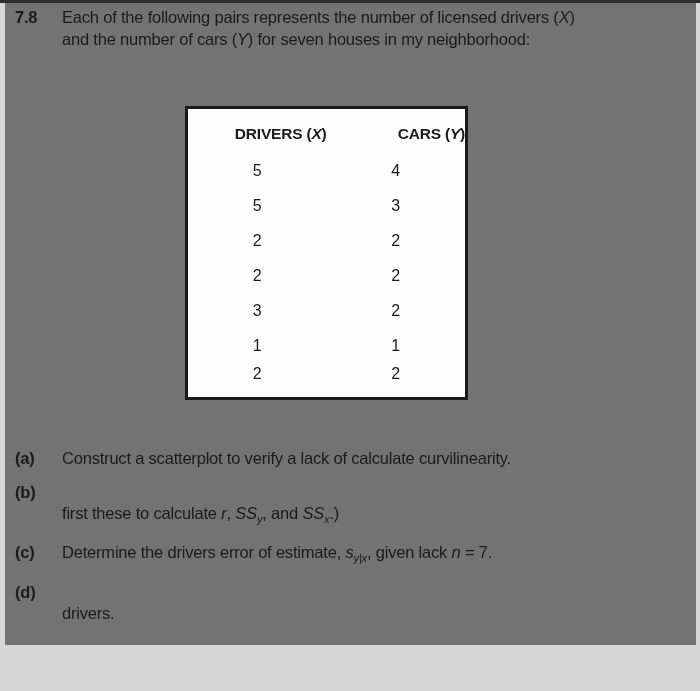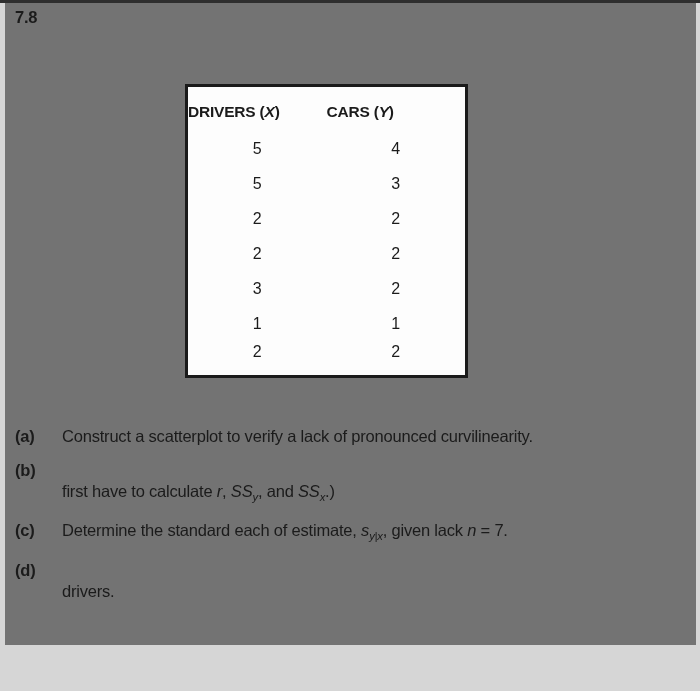--- a/index.html
+++ b/index.html
@@ -43,21 +43,21 @@
   }
   table.data {
     border:3px solid #1a1a1a;
     border-collapse:collapse;
     margin:56px 0 0 180px;
     background:#fdfdfd;
   }
   table.data th {
     font-size:15.5px;
     font-weight:bold;
-    text-align:left;
+    text-align:right;
     width:140px;
     padding:16px 0 10px 0;
     letter-spacing:-0.2px;
   }
   table.data td {
     text-align:center;
     font-size:16px;
     height:35px;
     vertical-align:middle;
   }
@@ -82,20 +82,21 @@
 </style>
 </head>
 <body>
 
 <div class="top-rule"></div>
 
 <div class="page">
 
   <div class="intro">
     <span class="pnum">7.8</span>
+    <div class="intro-text"><span>Each of the following pairs represents the number of licensed drivers (</span><span class="i">X</span><span>)</span><br><span>and the number of cars (</span><span class="i">Y</span><span>) for seven houses in my neighborhood:</span></div>
   </div>
 
   <table class="data">
     <thead>
       <tr>
         <th><span>DRIVERS (</span><span class="i">X</span><span>)</span></th>
         <th><span>CARS (</span><span class="i">Y</span><span>)</span></th>
       </tr>
     </thead>
     <tbody>
@@ -126,29 +127,29 @@
         <tr>
           <td>2</td>
           <td>2</td>
         </tr>
       </tbody>
   </table>
 
   <div class="parts">
       <div class="part">
         <span class="part-label">(a)</span>
-        <div class="part-text"><span>Construct a scatterplot to verify a lack of pronounced curvilinearity.</span></div>
+        <div class="part-text"><span>Construct a scatterplot to verify a lack of calculate curvilinearity.</span></div>
       </div>
       <div class="part">
         <span class="part-label">(b)</span>
-        <div class="part-text"><br><span>first have to calculate </span><span class="i">r</span><span>, </span><span class="i">SS</span><span class="sub">y</span><span>, and </span><span class="i">SS</span><span class="sub">x</span><span>.)</span></div>
+        <div class="part-text"><br><span>first these to calculate </span><span class="i">r</span><span>, </span><span class="i">SS</span><span class="sub">y</span><span>, and </span><span class="i">SS</span><span class="sub">x</span><span>.)</span></div>
       </div>
       <div class="part">
         <span class="part-label">(c)</span>
-        <div class="part-text"><span>Determine the standard each of estimate, </span><span class="i">s</span><span class="sub">y|x</span><span>, given lack </span><span class="i">n</span><span> = 7.</span></div>
+        <div class="part-text"><span>Determine the drivers error of estimate, </span><span class="i">s</span><span class="sub">y|x</span><span>, given lack </span><span class="i">n</span><span> = 7.</span></div>
       </div>
       <div class="part">
         <span class="part-label">(d)</span>
         <div class="part-text"><br><span>drivers.</span></div>
       </div>
     </div>
 
 </div>
 
 </body></html>

